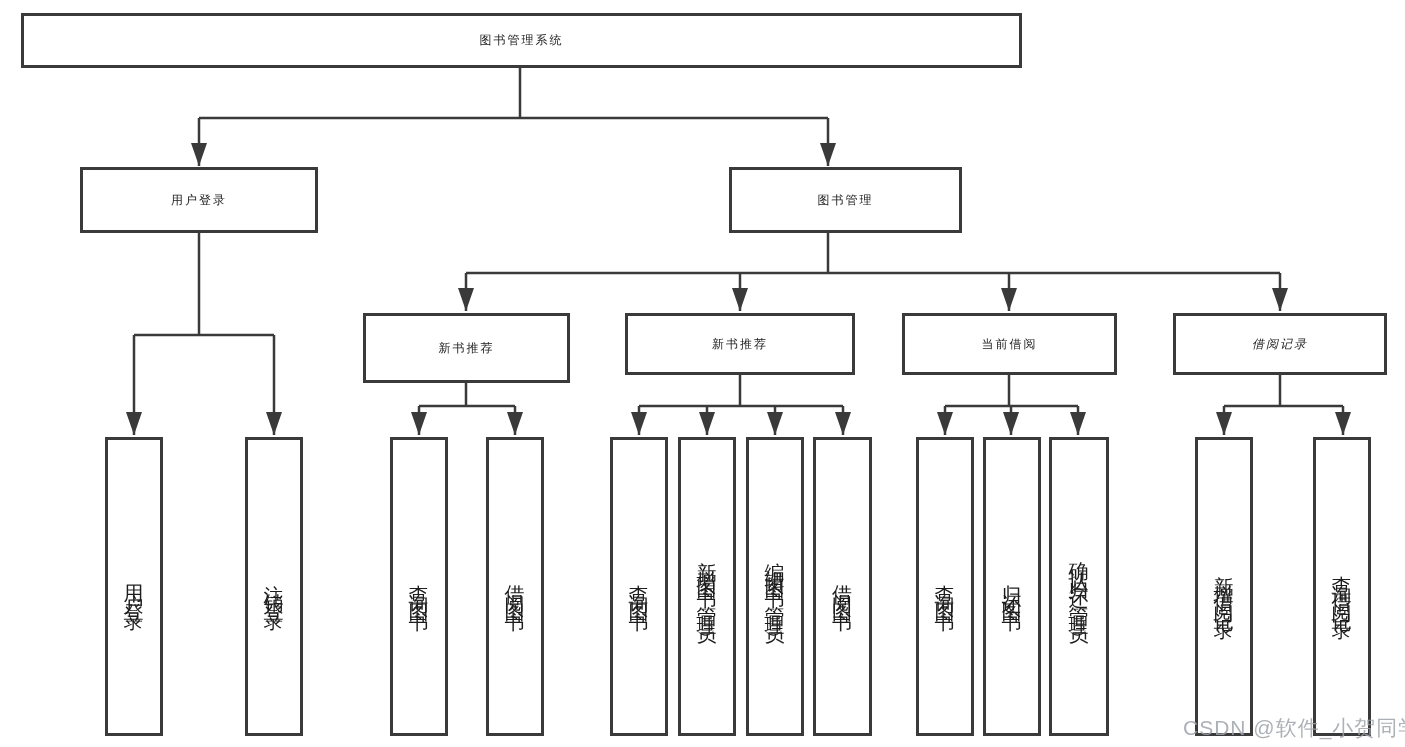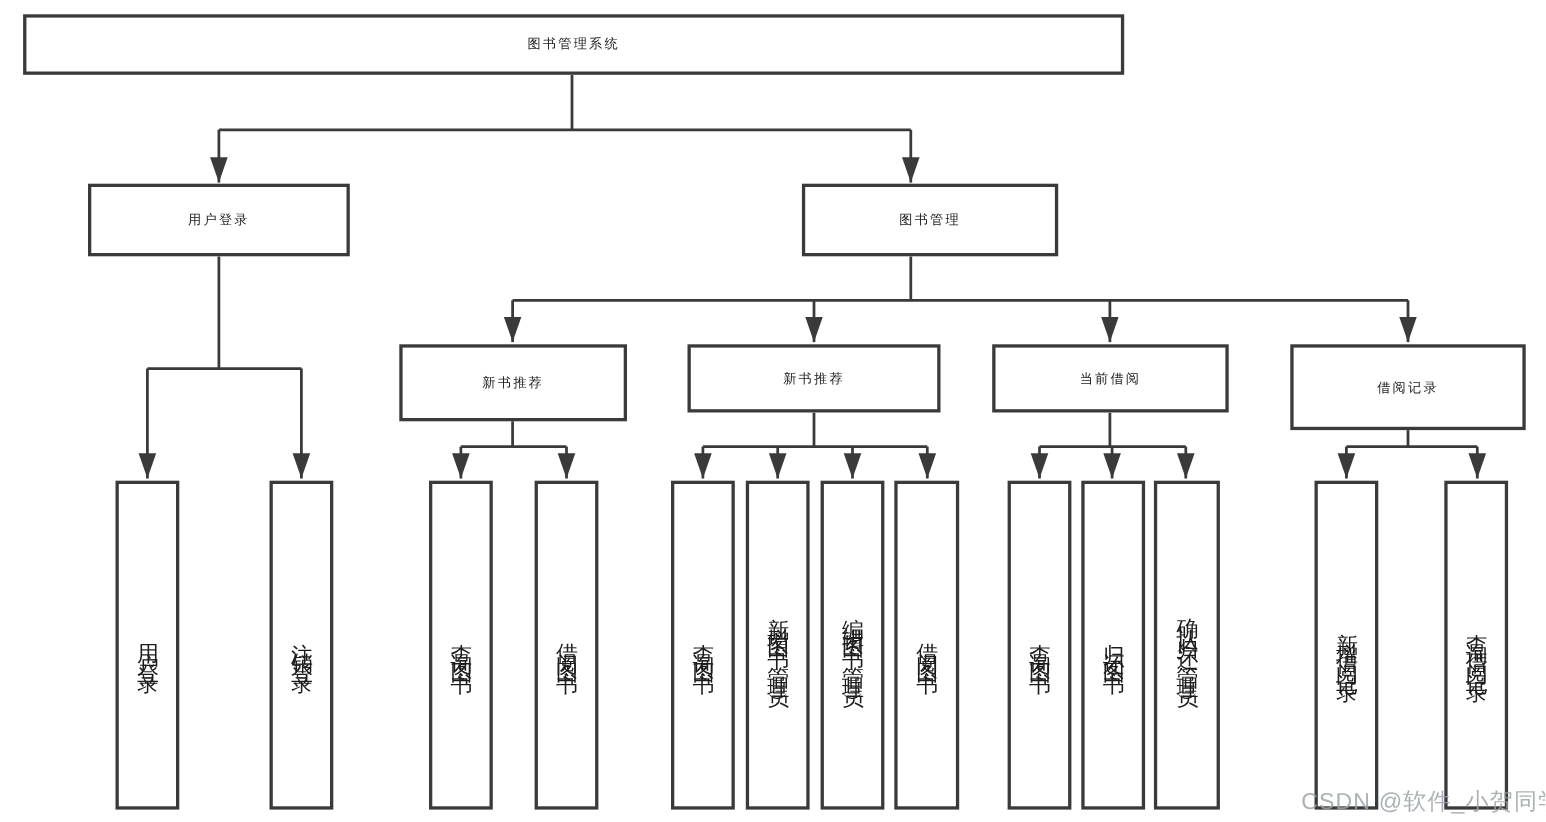--- a/index.html
+++ b/index.html
@@ -112,21 +112,21 @@
 
   <div class="box" style="left:363px; top:313px; width:207px; height:70px;">
     <span class="h-label">新书推荐</span>
   </div>
   <div class="box" style="left:625px; top:313px; width:230px; height:62px;">
     <span class="h-label">新书推荐</span>
   </div>
   <div class="box" style="left:902px; top:313px; width:215px; height:62px;">
     <span class="h-label">当前借阅</span>
   </div>
-  <div class="box" style="left:1173px; top:313px; width:214px; height:78px;">
+  <div class="box" style="left:1173px; top:313px; width:214px; height:62px;font-style:italic;">
     <span class="h-label">借阅记录</span>
   </div>
 
   <div class="box leaf" style="left:105px; top:437px; width:58px; height:299px;">
     <span class="v-label">用户登录</span>
   </div>
   <div class="box leaf" style="left:245px; top:437px; width:58px; height:299px;">
     <span class="v-label">注销登录</span>
   </div>
 

